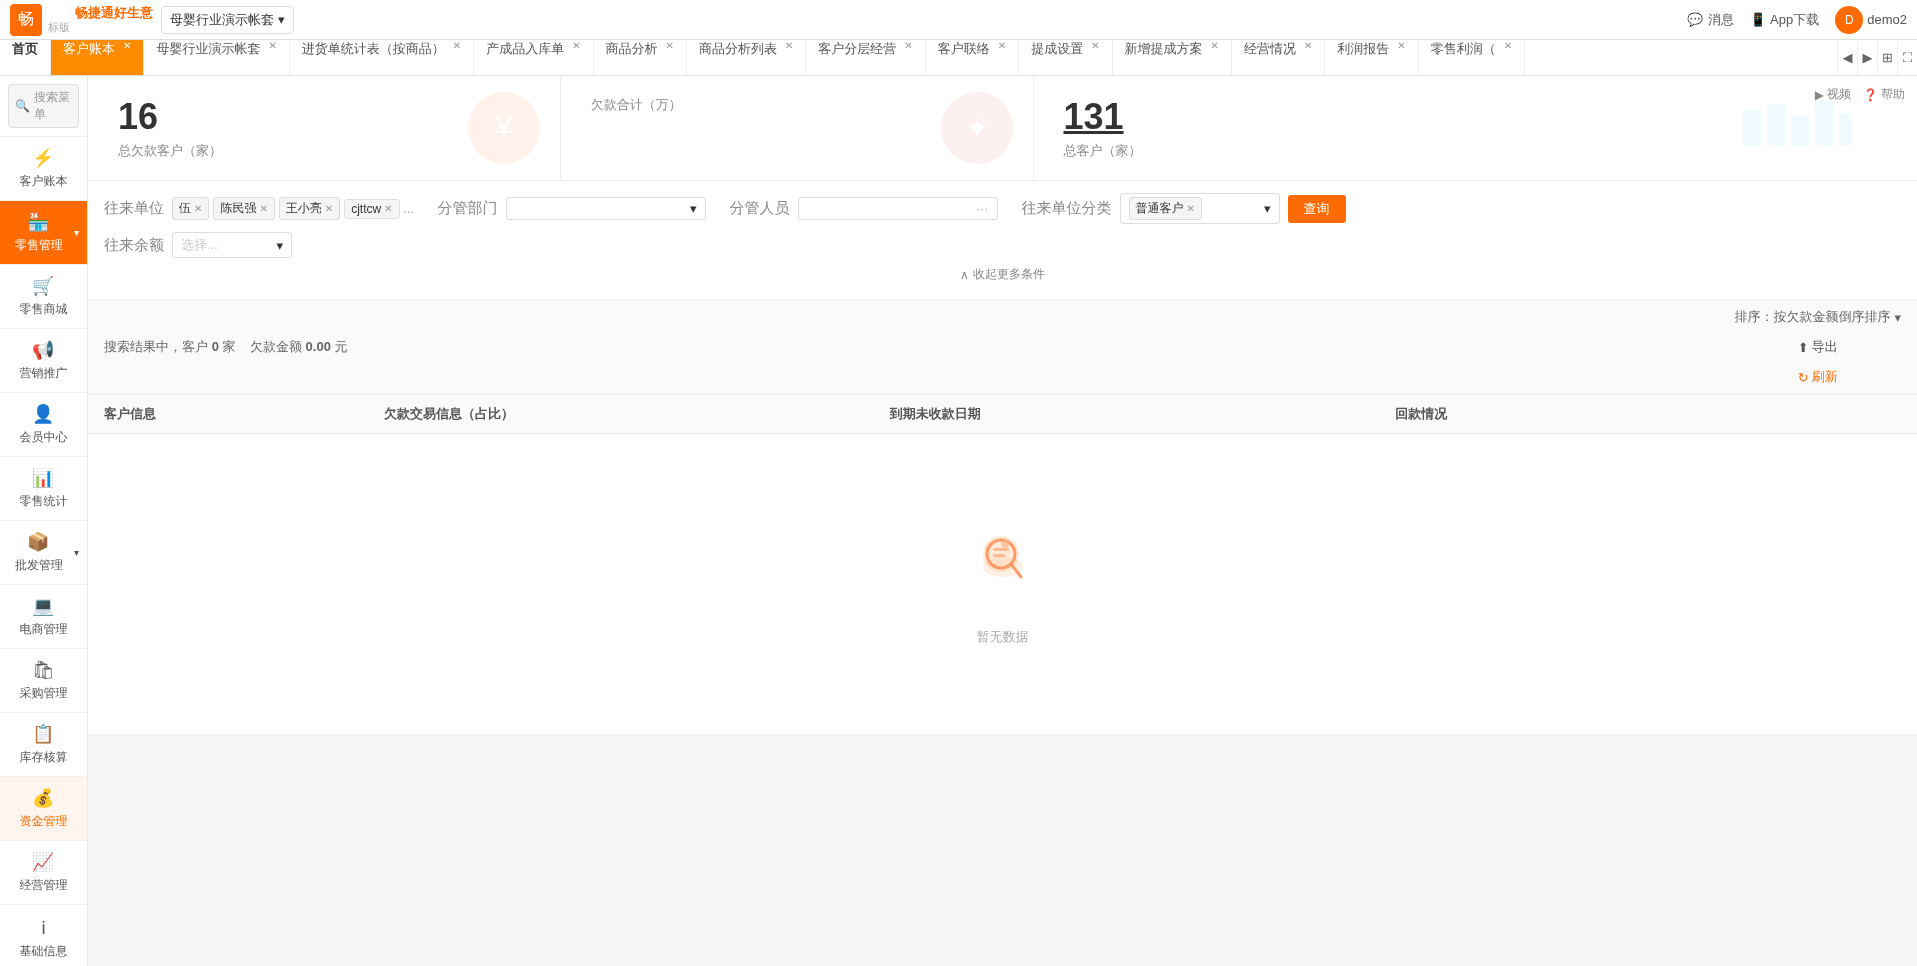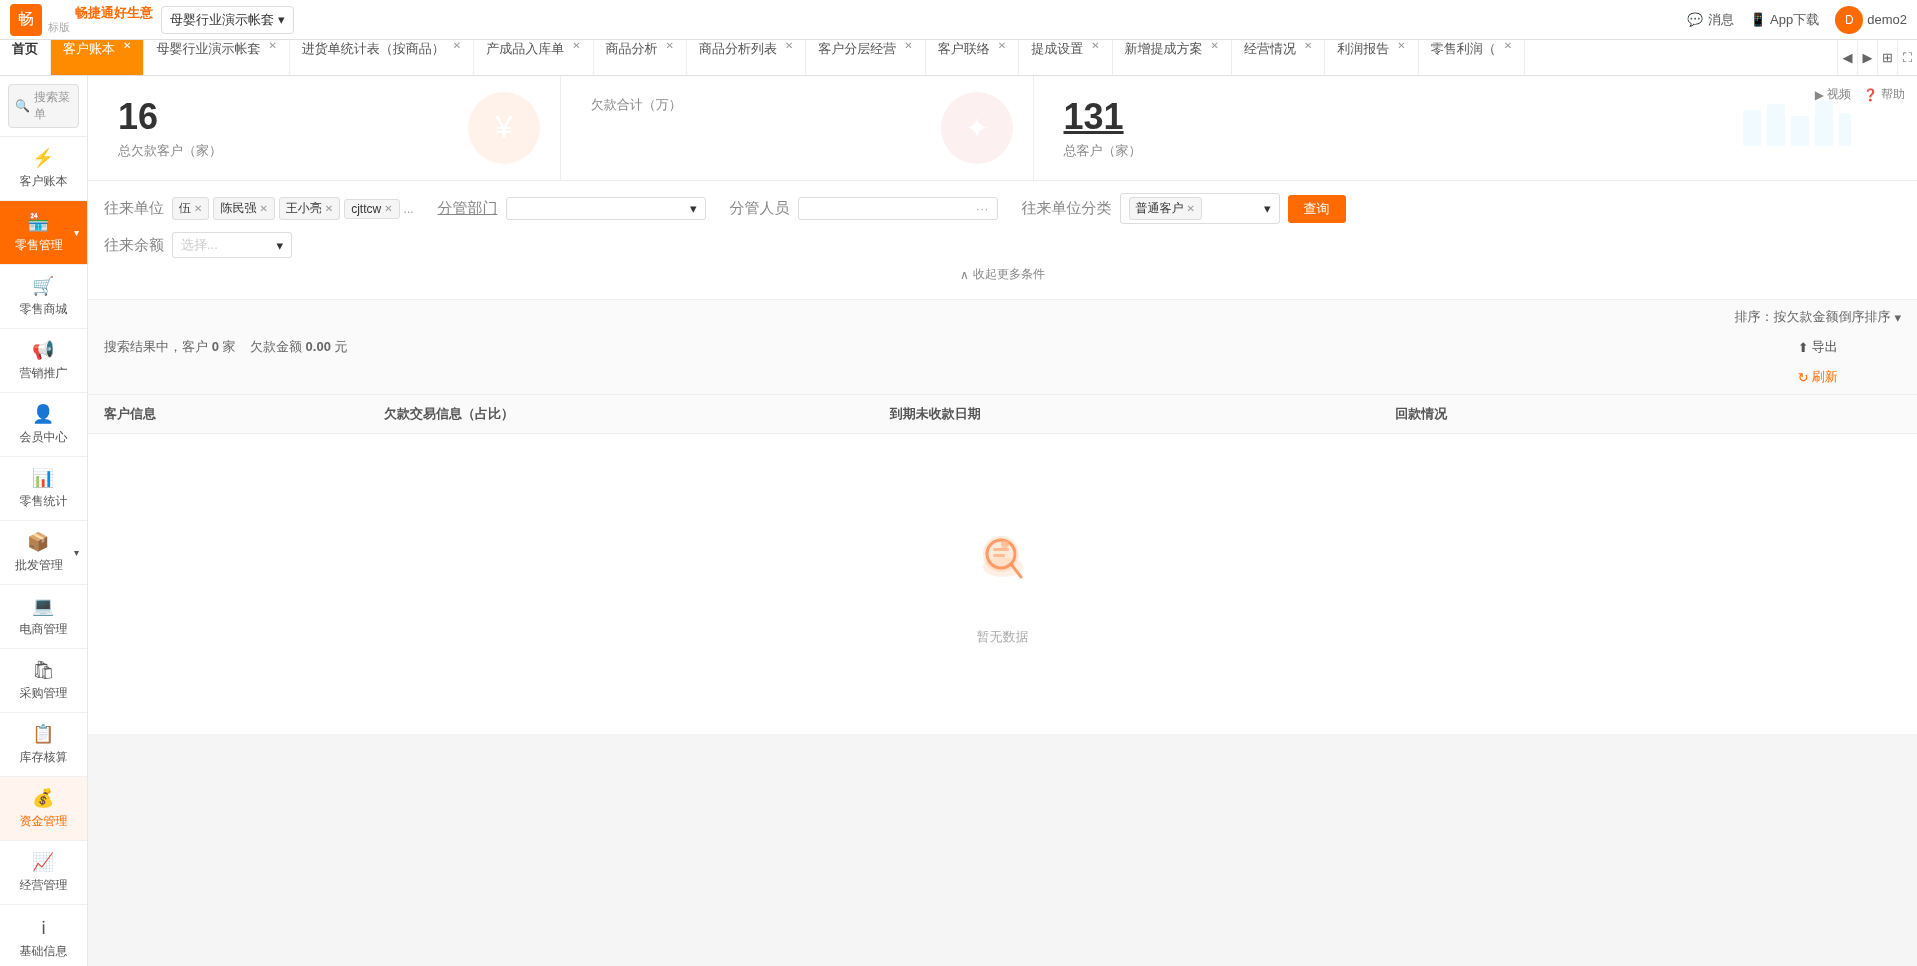--- a/index.html
+++ b/index.html
@@ -308,21 +308,21 @@
             <span>王小亮</span>
             <span class="tag-close">✕</span>
           </div>
           <div class="filter-tag">
             <span>cjttcw</span>
             <span class="tag-close">✕</span>
           </div>
           <span class="filter-more">...</span>
         </div>
 
-        <span class="filter-label" style="margin-left:16px;text-decoration:underline;">分管部门</span>
+        <span class="filter-label" style="margin-left:16px;">分管部门</span>
         <div class="filter-select" style="min-width:200px;">
           <span style="color:#ccc;"></span>
           <span>▾</span>
         </div>
 
         <span class="filter-label" style="margin-left:16px;">分管人员</span>
         <div class="filter-select" style="min-width:200px;">
           <span style="color:#ccc;"></span>
           <span style="color:#aaa;">···</span>
         </div>

